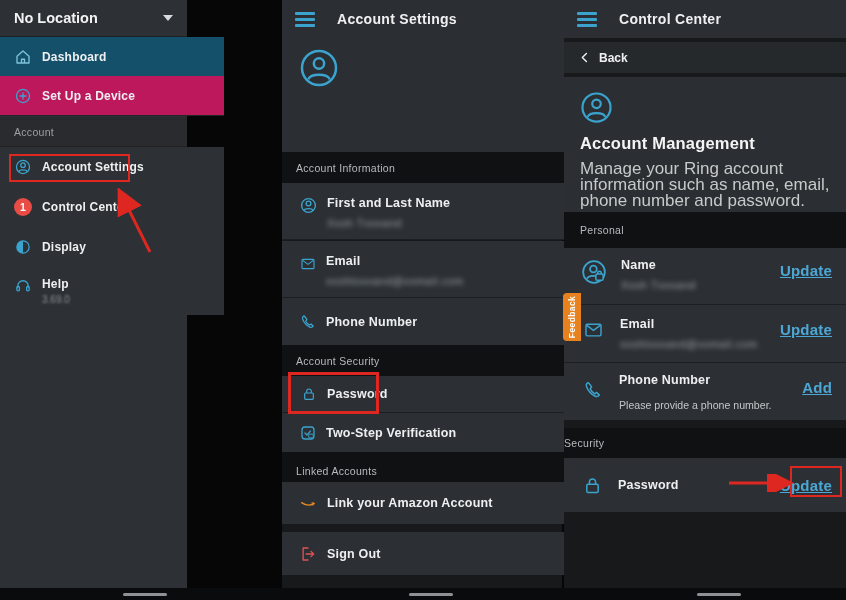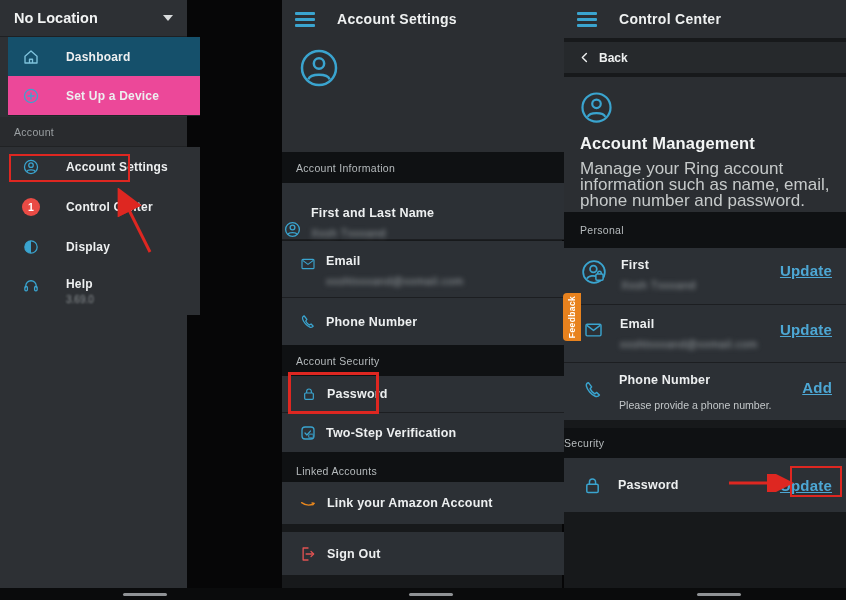--- a/index.html
+++ b/index.html
@@ -22,21 +22,21 @@
   .annotation { border:3px solid #de2721; pointer-events:none; }
   svg { display:block; }
 
   
   #panel-left { left:0; background:#060607; }
   .drawer { position:absolute; left:0; top:0; width:187px; height:588px; background:#2d3034; }
   .loc-header { position:absolute; left:0; top:0; width:187px; height:37px; display:flex; align-items:center;
                 padding:0 14px; border-bottom:1px solid #1e2023; cursor:pointer; }
   .loc-title { font-size:14.5px; font-weight:bold; color:#f1f3f3; flex:1; }
   .caret-down { width:0; height:0; border-left:5px solid transparent; border-right:5px solid transparent; border-top:6px solid #d8dbdc; }
-  .nav-row { position:absolute; left:8px; width:192px; display:flex; align-items:center; padding-left:14px; cursor:pointer;gap:16px; }
+  .nav-row { position:absolute; left:0; width:224px; display:flex; align-items:center; padding-left:14px; cursor:pointer; }
   .nav-row .nicon { width:18px; height:18px; margin-right:10px; flex:none; }
   .nav-label { font-size:12px; font-weight:bold; color:#edeff0; letter-spacing:.2px; }
   .badge { width:18px; height:18px; border-radius:50%; background:#e94b45; color:#fff; font-size:10.5px; font-weight:bold;
            display:flex; align-items:center; justify-content:center; margin-right:10px; flex:none; }
 
   
   #panel-mid { left:282px; background:#17191b; border-right:2px solid #060607; }
   #panel-right { left:564px; background:#17191b; }
   .app-header { position:absolute; left:0; top:0; width:100%; height:38px; background:#2b2e32; display:flex; align-items:center; padding:0 13px; }
   .app-header .panel-title { margin-left:22px; }
@@ -68,21 +68,21 @@
     <div class="nav-row" style="top:37px; height:39px; background:#15506b;">
       <span class="nicon">
         <svg viewBox="0 0 24 24" width="18" height="18" fill="none" stroke="#7ec2dc" stroke-width="1.8" stroke-linejoin="round">
           <path d="M4 11l8-7 8 7v9H4z"></path>
             <path d="M10 20v-5h4v5"></path>
         </svg>
       </span>
       <span class="nav-label">Dashboard</span>
     </div>
 
-    <div class="nav-row" style="top:76px; height:40px; background:#ec4899; border-bottom:1px solid #222427;">
+    <div class="nav-row" style="top:76px; height:40px; background:#be185d; border-bottom:1px solid #222427;">
       <span class="nicon">
         <svg viewBox="0 0 24 24" width="18" height="18" fill="none" stroke="#3aa4cf" stroke-width="1.7" stroke-linecap="round">
           <circle cx="12" cy="12" r="8.7"></circle>
             <path d="M12 8v8M8 12h8"></path>
         </svg>
       </span>
       <span class="nav-label">Set Up a Device</span>
     </div>
 
     <div class="abs" style="left:0; top:117px; width:187px; height:30px; background:#292b2e; border-bottom:1px solid #202224; display:flex; align-items:center; padding-left:14px;">
@@ -157,21 +157,21 @@
             <circle cx="12" cy="9.3" r="3.1"></circle>
             <path d="M5.6 18.8c1.4-3.6 11.4-3.6 12.8 0"></path>
         </svg>
       </span>
     </div>
 
     <div class="band abs" style="left:0; top:152px; width:282px; height:31px; padding-left:14px;">
       <span class="band-label">Account Information</span>
     </div>
 
-    <div class="mrow" style="top:183px; height:57px; border-bottom:1px solid #1c1e21; padding:13px 0 0 1px;align-items:flex-end;">
+    <div class="mrow" style="top:183px; height:57px; border-bottom:1px solid #1c1e21; padding:13px 0 0 17px;">
       <span class="ricon" style="margin-right:9px;">
         <svg viewBox="0 0 24 24" width="19" height="19" fill="none" stroke="#3aa4cf" stroke-width="1.7">
           <circle cx="12" cy="12" r="8.7"></circle>
             <circle cx="12" cy="9.5" r="3"></circle>
             <path d="M6.3 18.2c1.2-3 10.2-3 11.4 0"></path>
         </svg>
       </span>
       <span style="display:flex; flex-direction:column;">
         <span class="row-label">First and Last Name</span>
         <span class="redacted" style="margin-top:7px;">Xxsh Txxxand</span>
@@ -295,21 +295,21 @@
       <span class="ricon" style="margin-right:13px;">
         <svg viewBox="0 0 24 24" width="28" height="28" fill="none" stroke="#3aa4cf" stroke-width="1.5">
           <circle cx="12" cy="12" r="9.3"></circle>
             <circle cx="11.5" cy="9.5" r="2.9"></circle>
             <path d="M6 17.8c1.2-2.8 6.5-3.2 9-1.6"></path>
           <rect x="13.6" y="13.8" width="6.2" height="5.2" rx="1" fill="#2c3035" stroke-width="1.3"></rect>
           <path d="M15.2 13.8v-1a1.5 1.5 0 0 1 3 0v1" stroke-width="1.3"></path>
         </svg>
       </span>
       <span style="display:flex; flex-direction:column; flex:1;">
-        <span class="row-label">First</span>
+        <span class="row-label">Name</span>
         <span class="redacted" style="margin-top:7px;">Xxsh Txxxand</span>
       </span>
       <span class="link" style="margin-top:4px;">Update</span>
     </div>
 
     <div class="mrow" style="top:305px; height:58px; border-bottom:1px solid #1c1e21; padding:12px 14px 0 18px;">
       <span class="ricon" style="margin-right:15px; padding-top:3px;">
         <svg viewBox="0 0 24 24" width="23" height="20" fill="none" stroke="#3aa4cf" stroke-width="1.7" stroke-linejoin="round">
           <rect x="3" y="5" width="18" height="14" rx="1.5"></rect>
             <path d="M4 6.5l8 6 8-6"></path>

